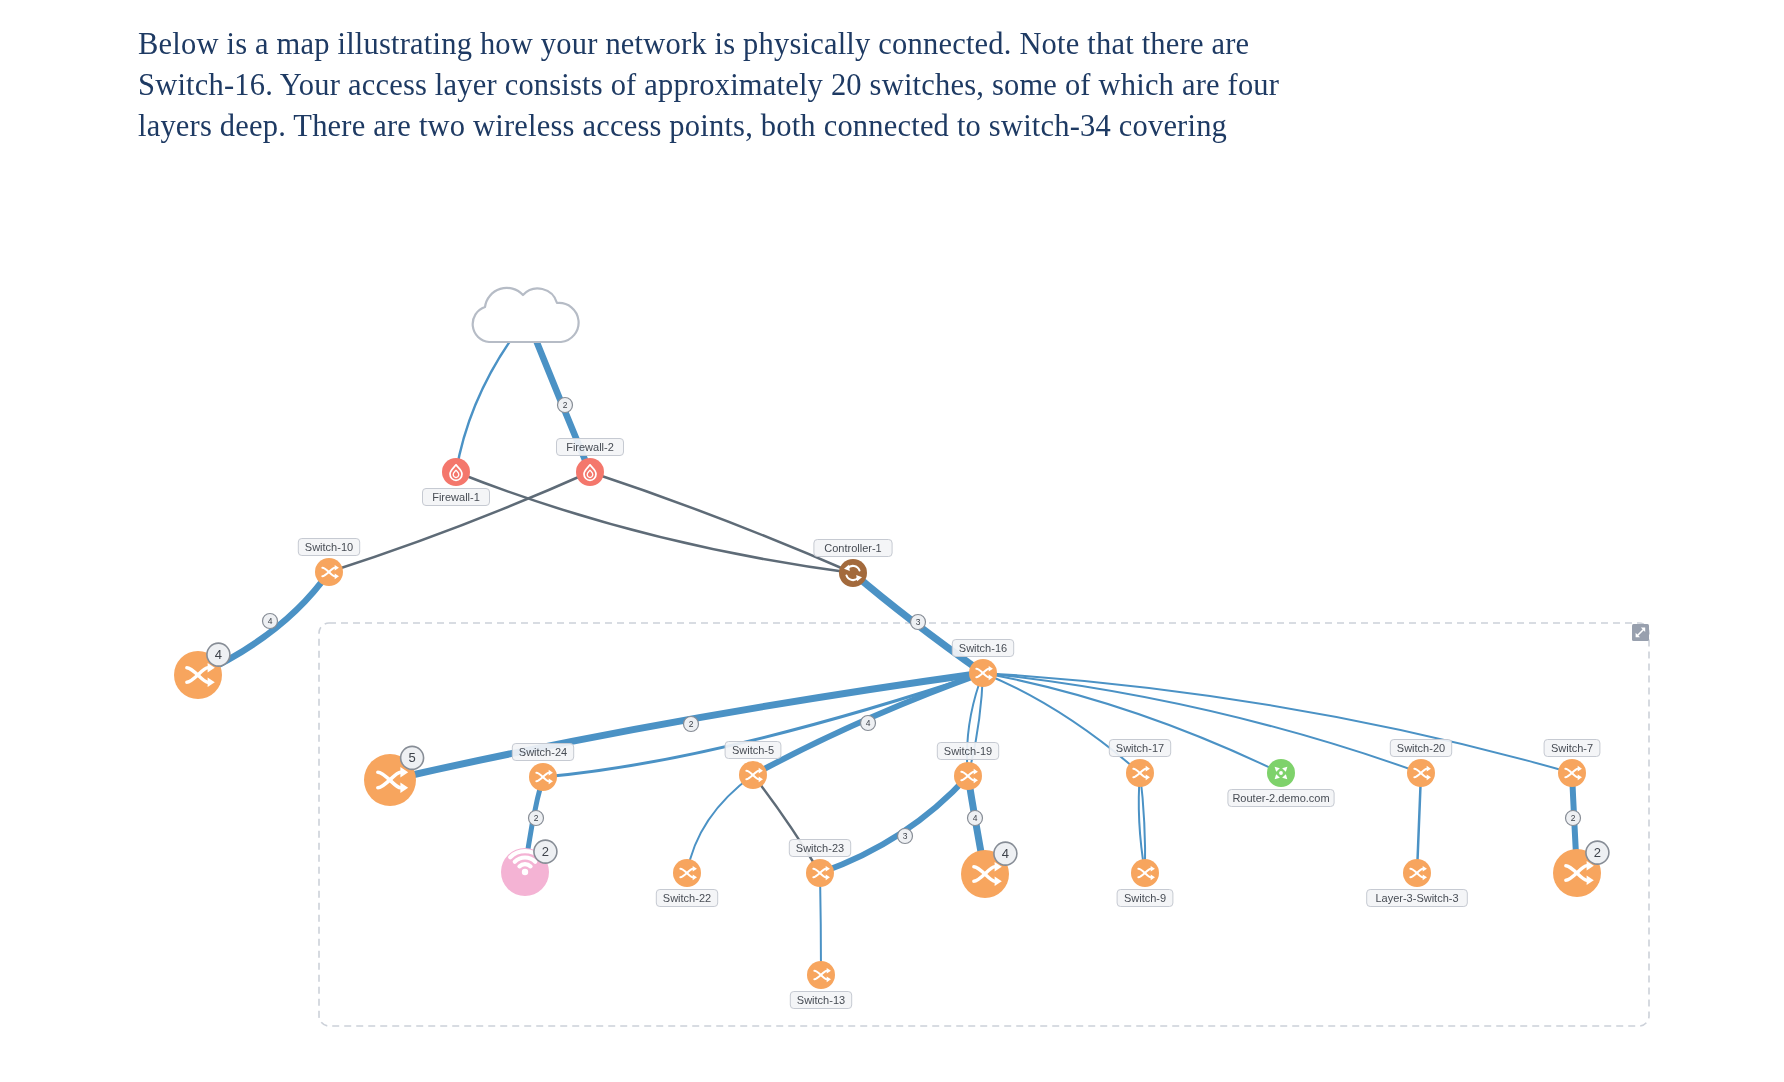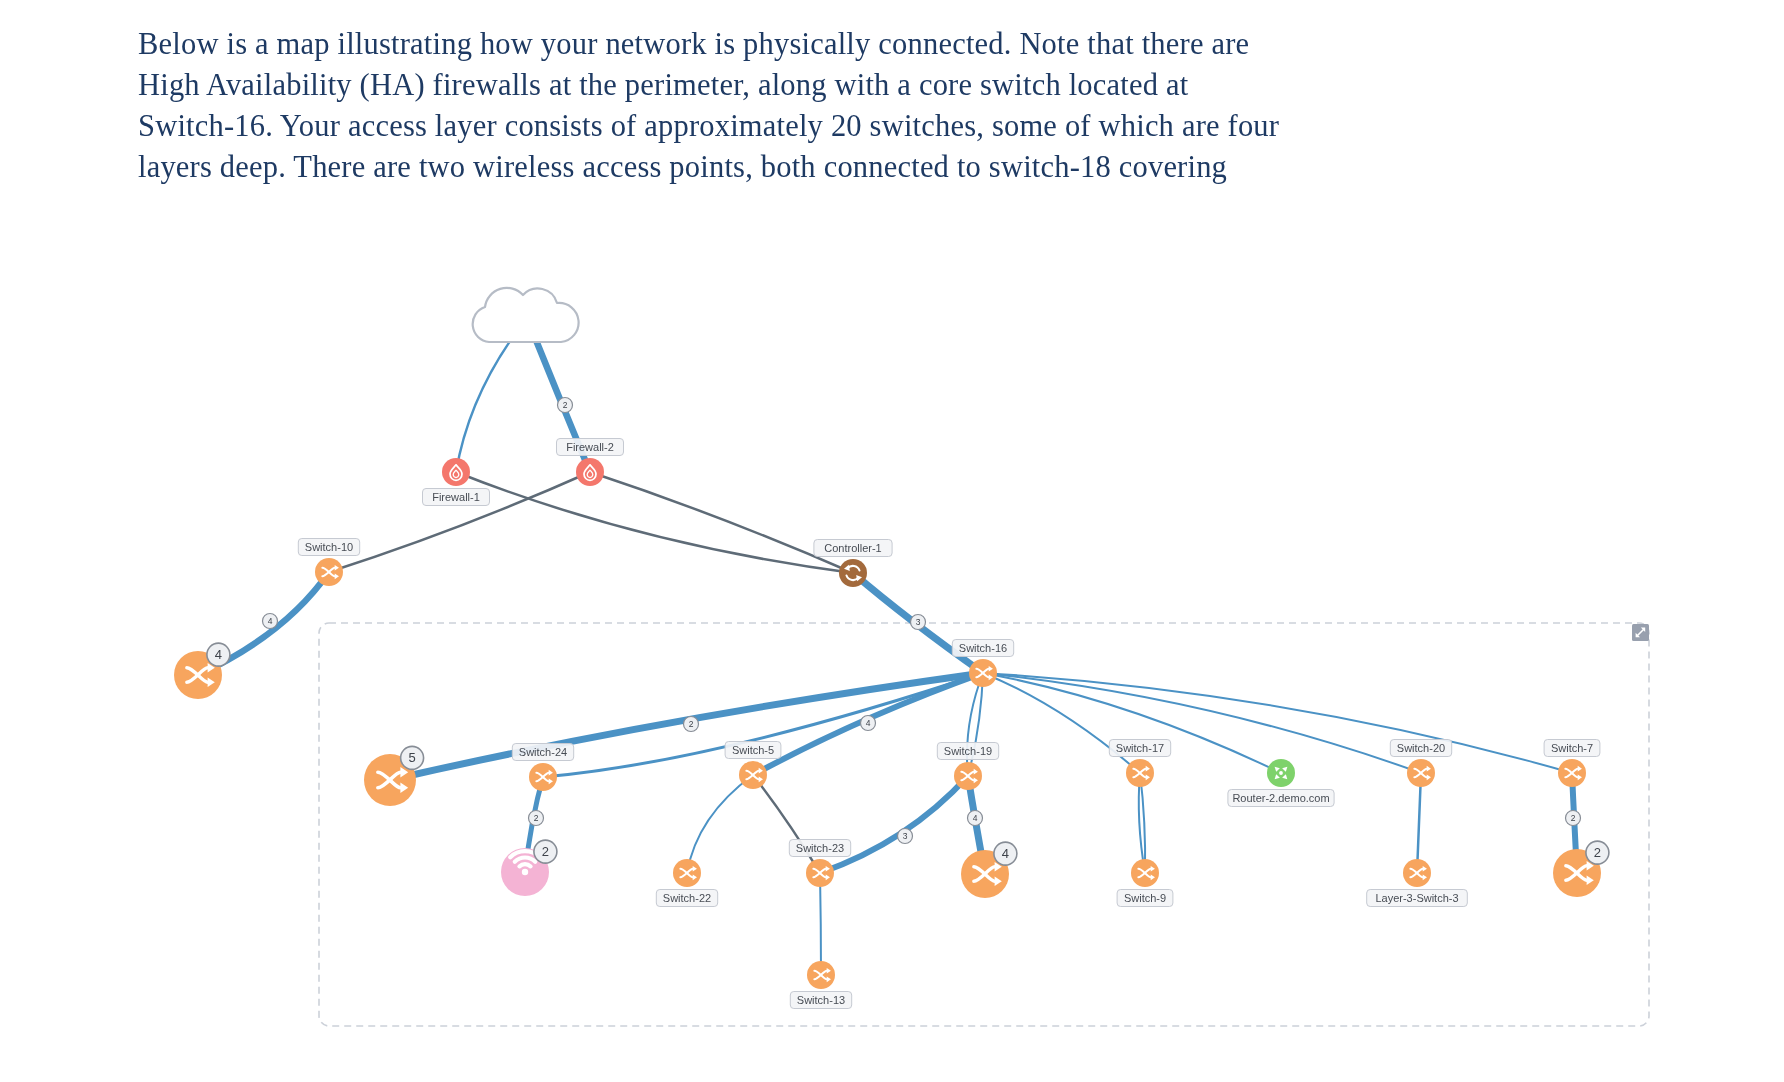--- a/index.html
+++ b/index.html
@@ -11,23 +11,22 @@
   #description .line{white-space:nowrap;}
   #map-svg{position:absolute;left:0;top:0;}
   text{font-family:"Liberation Sans",sans-serif;}
 </style>
 </head>
 <body>
 
 <div id="stage">
   <div id="description" style="color: rgb(30, 58, 99);">
       <div class="line">Below is a map illustrating how your network is physically connected. Note that there are</div>
-      <div class="line">High Availability (HA) firewalls at the perimeter, along with a core switch located at</div>
       <div class="line">Switch-16. Your access layer consists of approximately 20 switches, some of which are four</div>
-      <div class="line">layers deep. There are two wireless access points, both connected to switch-18 covering</div>
+      <div class="line">layers deep. There are two wireless access points, both connected to switch-34 covering</div>
     </div>
   <svg id="map-svg" width="1784" height="1082" viewBox="0 0 1784 1082">
       <rect x="319" y="623" width="1330" height="403" rx="10" fill="none" stroke="#ccd1d9" stroke-width="1.6" stroke-dasharray="7 5"></rect>
       <path d="M 527 318 Q 470 390 456 472" fill="none" stroke="#4b92c5" stroke-width="2.5" stroke-linecap="round"></path>
       <path d="M 527 318 Q 558 395 590 472" fill="none" stroke="#4b92c5" stroke-width="6.5" stroke-linecap="round"></path>
       <path d="M 456 472 Q 640 545 853 573" fill="none" stroke="#5e6b77" stroke-width="2.5" stroke-linecap="round"></path>
       <path d="M 590 472 Q 720 515 853 573" fill="none" stroke="#5e6b77" stroke-width="2.5" stroke-linecap="round"></path>
       <path d="M 590 472 Q 460 530 329 572" fill="none" stroke="#5e6b77" stroke-width="2.5" stroke-linecap="round"></path>
       <path d="M 329 572 Q 285 635 198 675" fill="none" stroke="#4b92c5" stroke-width="6.5" stroke-linecap="round"></path>
       <path d="M 853 573 Q 908 620 983 673" fill="none" stroke="#4b92c5" stroke-width="7" stroke-linecap="round"></path>

